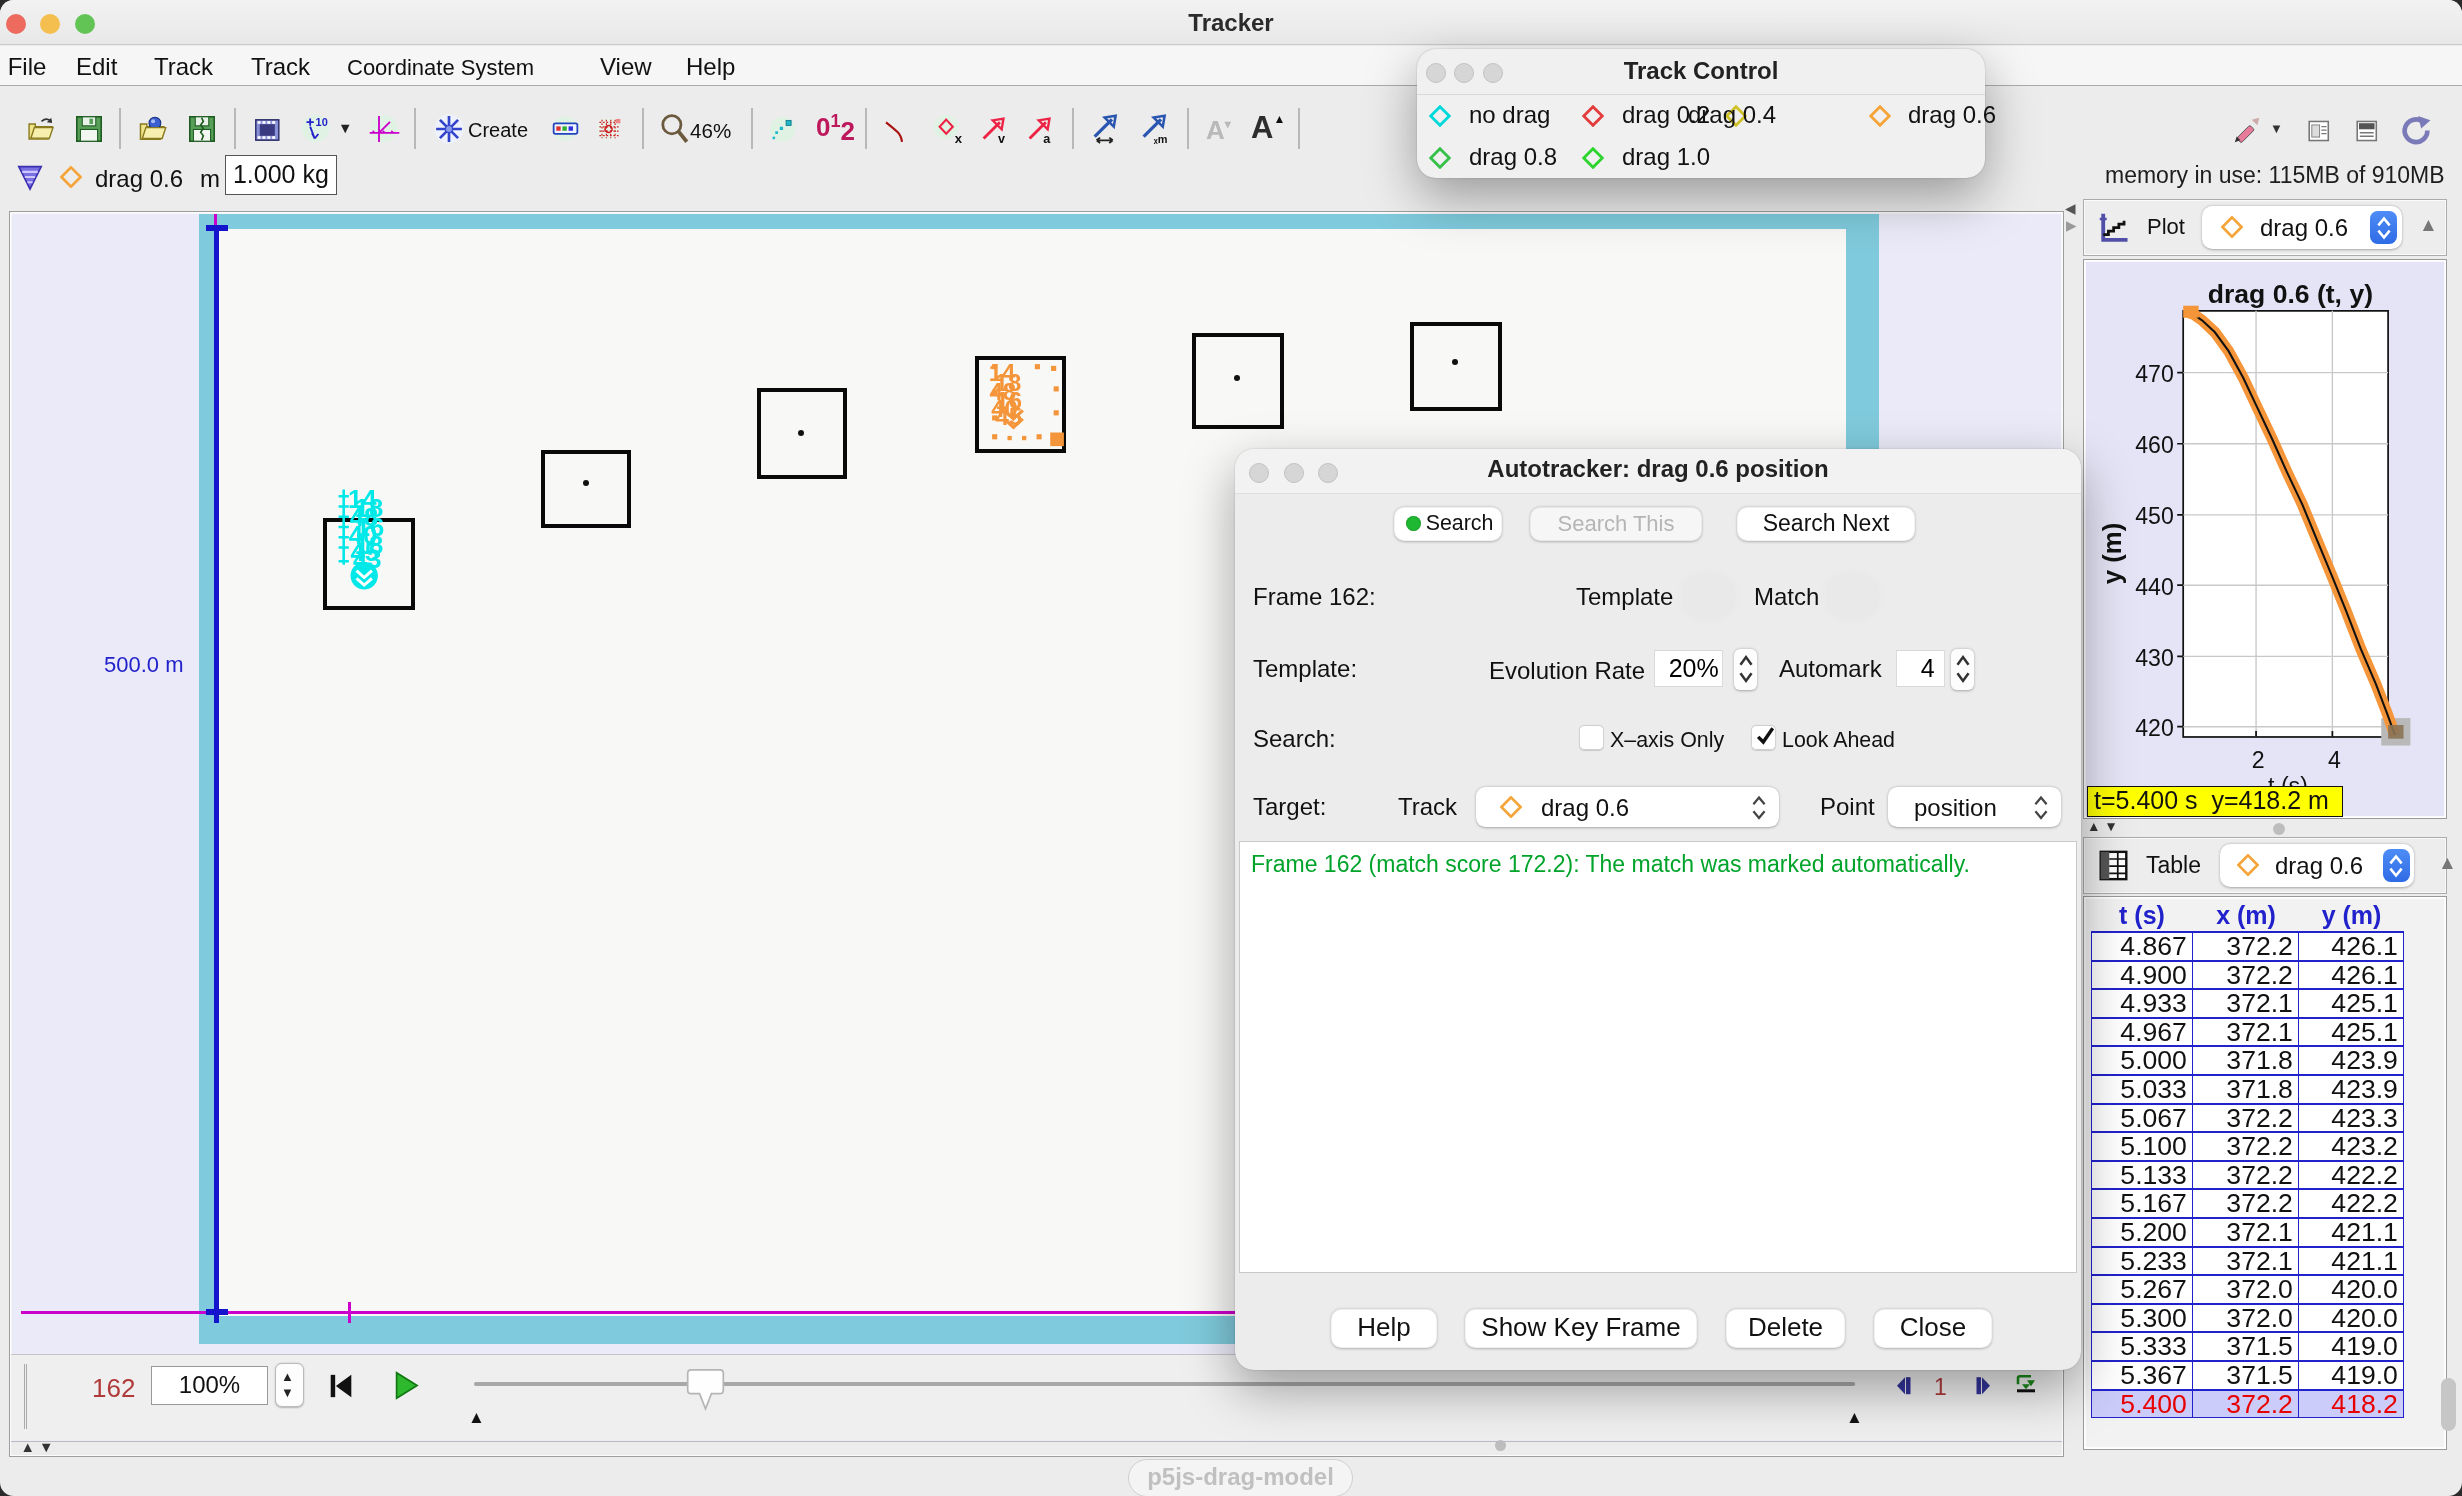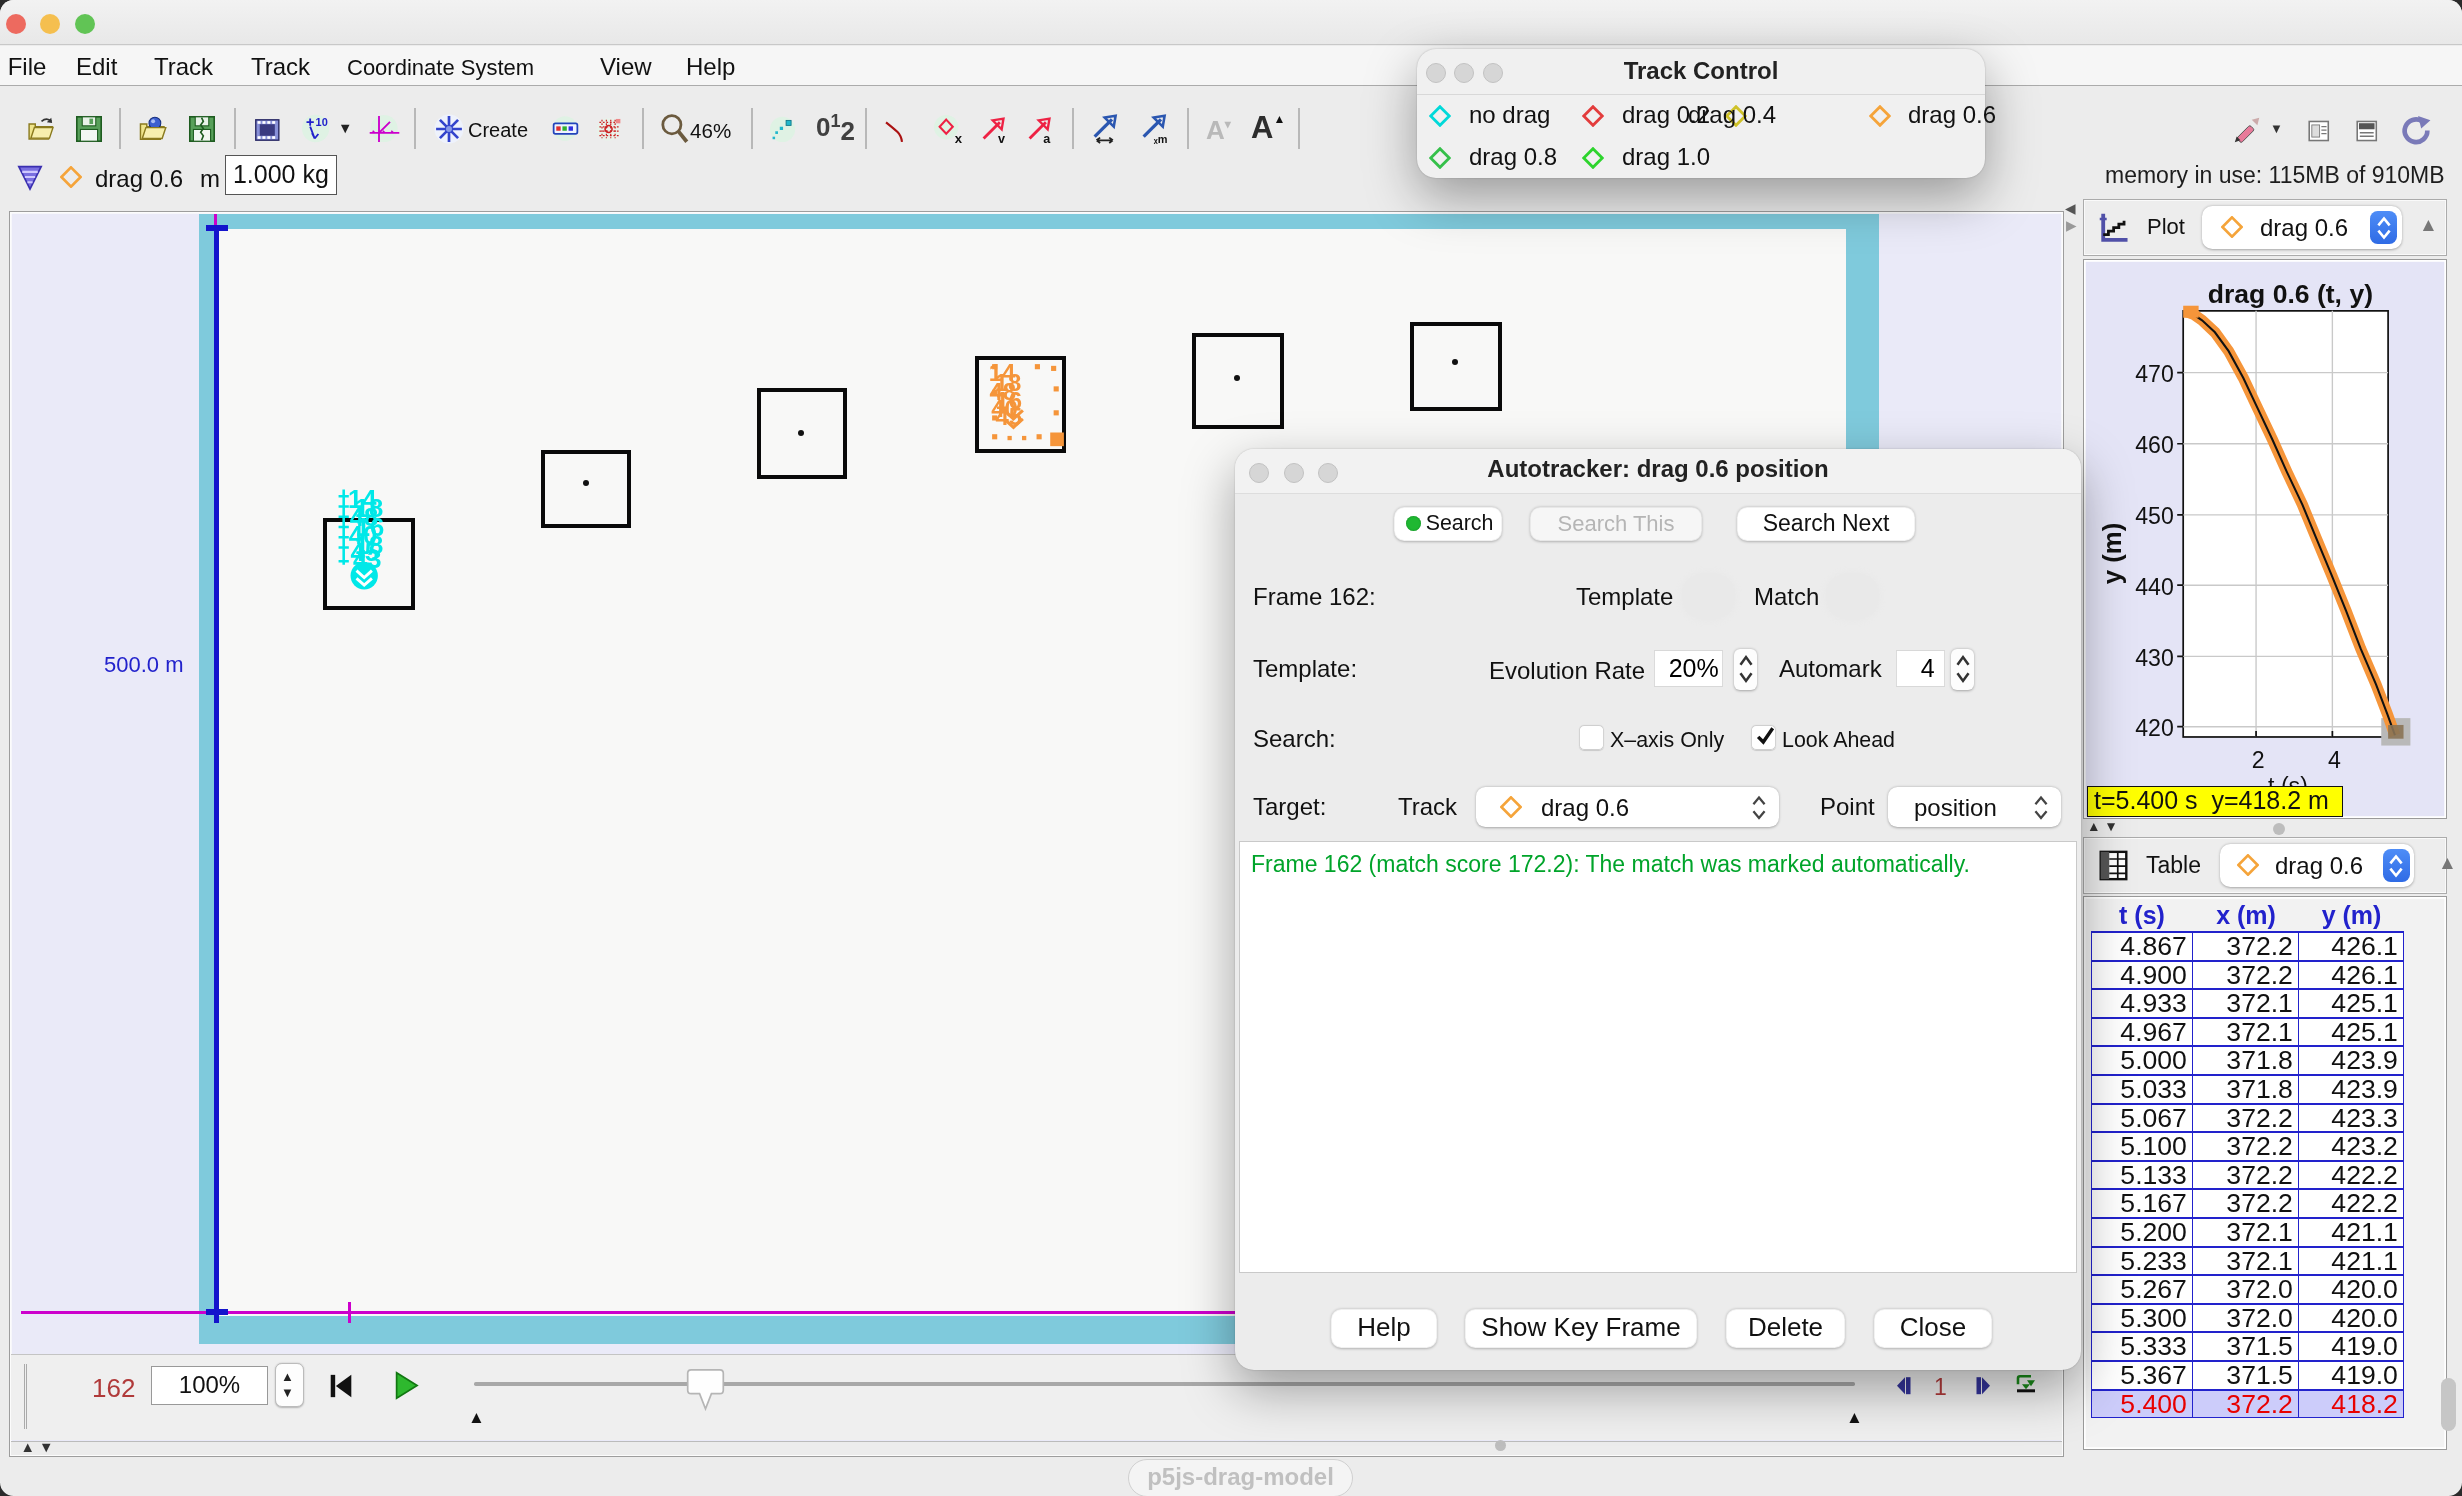--- a/index.html
+++ b/index.html
@@ -34,20 +34,21 @@
 .lab { font-size:24px; color:#111; }
 </style>
 </head>
 <body>
 <div id="stage">
 
   <div class="abs" id="titlebar"></div>
   <div class="abs tl" style="left:6px;  background:#ed6a5f;"></div>
   <div class="abs tl" style="left:40px; background:#f5bf4f;"></div>
   <div class="abs tl" style="left:75px; background:#61c455;"></div>
+  <div class="abs" id="title">Tracker</div>
 
   <div class="abs" id="menubar"></div>
   <div class="abs menu" style="left:7.7px;">File</div>
   <div class="abs menu" style="left:76px;">Edit</div>
   <div class="abs menu" style="left:154px;">Track</div>
   <div class="abs menu" style="left:251px;">Track</div>
   <div class="abs menu" style="left:347px; font-size:22px; top:55px;">Coordinate System</div>
   <div class="abs menu" style="left:600px;">View</div>
   <div class="abs menu" style="left:686px;">Help</div>
 
@@ -146,21 +147,21 @@
     <div class="abs sep" style="left:751px;"></div>
 
     <svg class="abs" style="left:768px; top:115px;" width="29" height="28" viewBox="0 0 32 31">
       <circle cx="16" cy="16" r="14" fill="#dff2e4"></circle>
       <rect x="20" y="6" width="5.5" height="5.5" fill="#22b8cc" stroke="#117788" stroke-width="1"></rect>
       <rect x="13" y="13" width="3.6" height="3.6" fill="#22b8cc"></rect>
       <rect x="8" y="18" width="3" height="3" fill="#22b8cc"></rect>
       <rect x="5" y="24" width="2.8" height="2.8" fill="#22b8cc"></rect>
     </svg>
 
-    <div class="abs" style="left:816px; top:112px; font-size:26px; color:#404040; font-weight:bold;">0<span style="font-size:18px; position:relative; top:-9.4px;">1</span><span style="position:relative; top:4.3px;">2</span></div>
+    <div class="abs" style="left:816px; top:112px; font-size:26px; color:#be185d; font-weight:bold;">0<span style="font-size:18px; position:relative; top:-9.4px;">1</span><span style="position:relative; top:4.3px;">2</span></div>
     <div class="abs sep" style="left:865px;"></div>
 
     <svg class="abs" style="left:882px; top:117px;" width="32" height="27.5" viewBox="0 0 35 31">
       <path d="M4 6 Q14 14 17 17 Q21 21 22 28" fill="none" stroke="#aa1111" stroke-width="2.4"></path>
     </svg>
 
     <svg class="abs" style="left:933px; top:114px;" width="33" height="31" viewBox="0 0 35 33">
       <circle cx="14" cy="14" r="13" fill="#dff2e4"></circle>
       <path d="M14 6 L21 13.5 L14 21 L7 13.5 Z" fill="none" stroke="#ee2244" stroke-width="2.2"></path>
       <text x="23" y="31" font-size="14" font-weight="bold" fill="#111" font-family="Liberation Sans">x</text>

